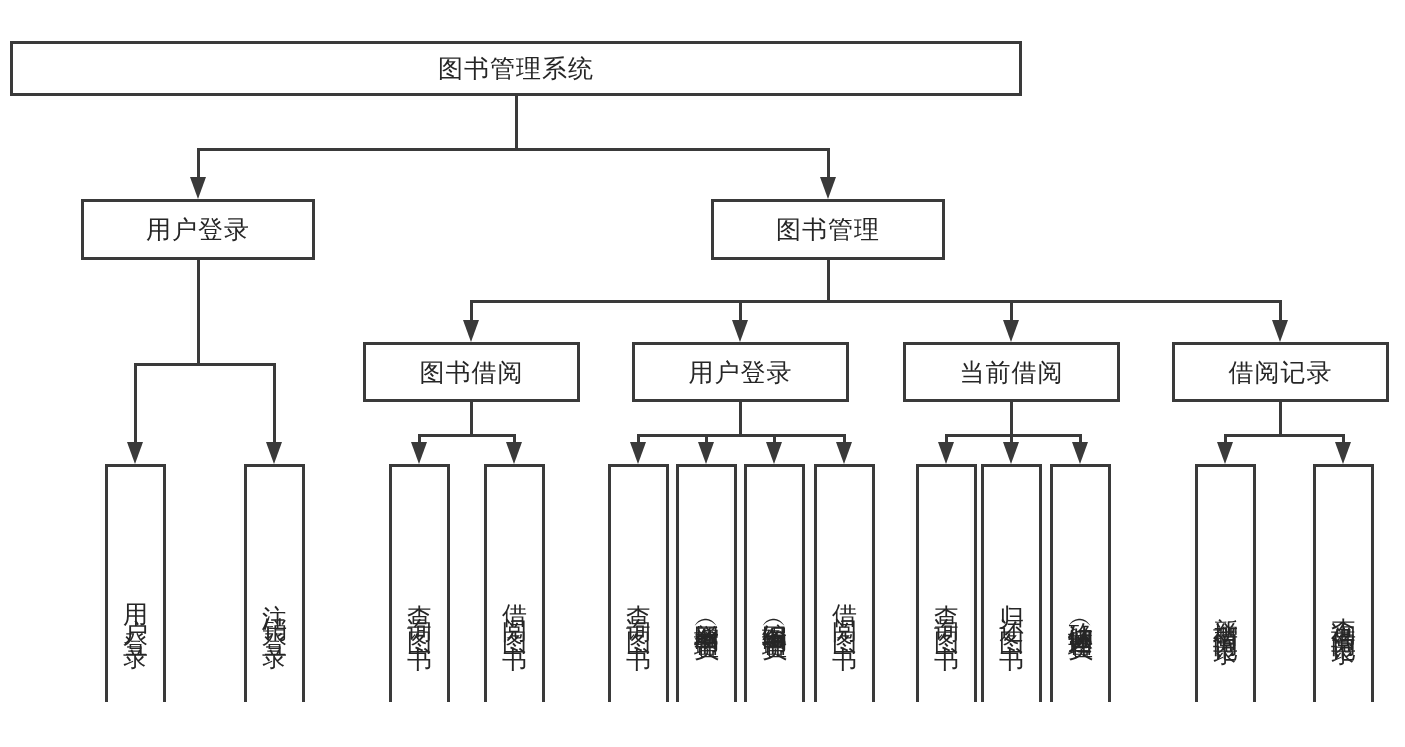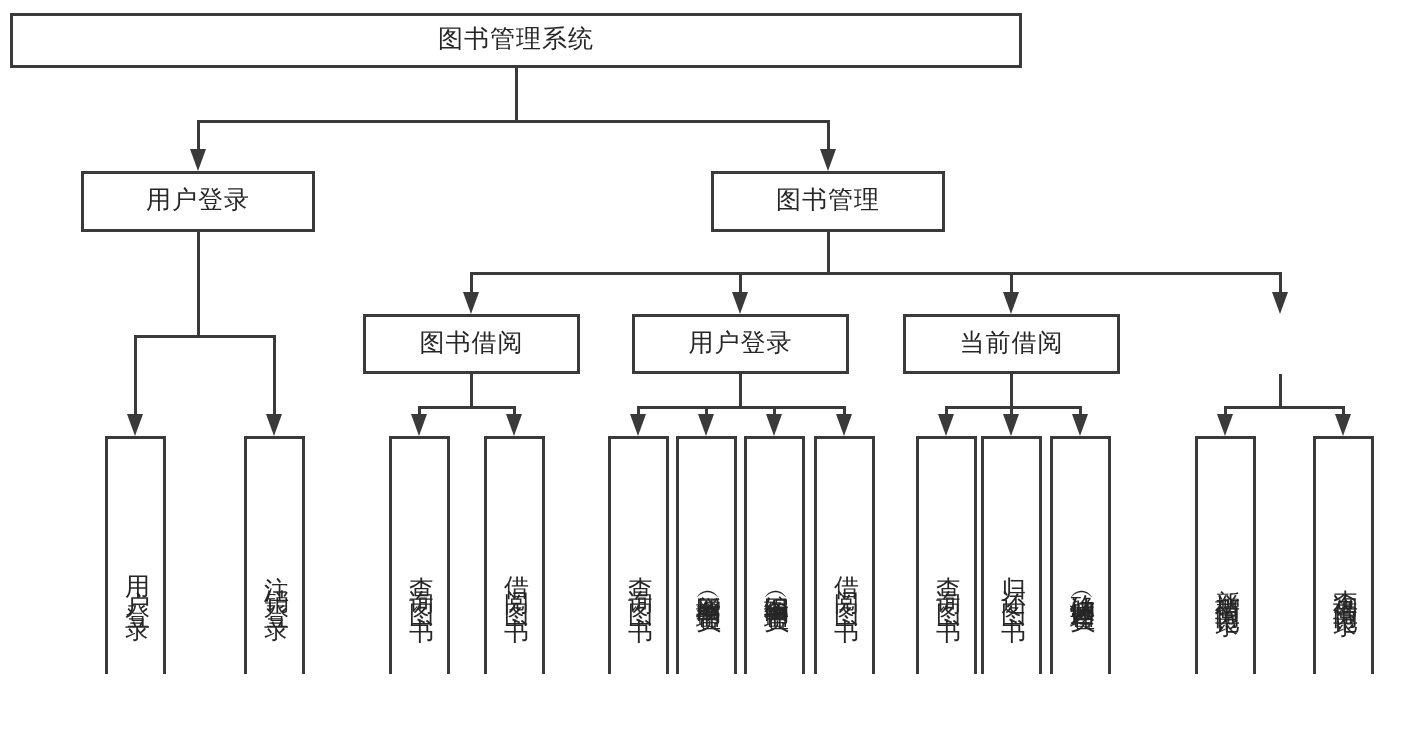--- a/index.html
+++ b/index.html
@@ -7,22 +7,23 @@
     --text:#262626;
     --wm:#c6c6c6;
     --bg:#ffffff;
   }
   html,body{margin:0;padding:0;background:var(--bg);}
   #stage{
     position:relative;
     width:1405px;height:674px;
     background:var(--bg);
     overflow:hidden;
-    font-family:Liberation Mono, monospace;
+    font-family:Liberation Serif, serif;
     color:var(--text);
+    margin-top:28px;
   }
   .box{
     position:absolute;
     box-sizing:border-box;
     border:3px solid var(--line);
     background:#fff;
     display:flex;
     align-items:center;
     justify-content:center;
     font-size:25px;
@@ -73,20 +74,23 @@
   </div>
 
   <div class="box" style="left:363px;top:314px;width:217px;height:60px">
     <span>图书借阅</span>
   </div>
   <div class="box" style="left:632px;top:314px;width:217px;height:60px">
     <span>用户登录</span>
   </div>
   <div class="box" style="left:903px;top:314px;width:217px;height:60px">
     <span>当前借阅</span>
+  </div>
+  <div class="box" style="left:1172px;top:314px;width:217px;height:60px">
+    <span>借阅记录</span>
   </div>
 
   <div class="box v ls-wide" style="left:105px;top:436px;width:61px;height:296px">
     <span>用户登录</span>
   </div>
   <div class="box v ls-wide" style="left:244px;top:436px;width:61px;height:296px">
     <span>注销登录</span>
   </div>
 
   <div class="box v ls-wide" style="left:389px;top:436px;width:61px;height:296px">

